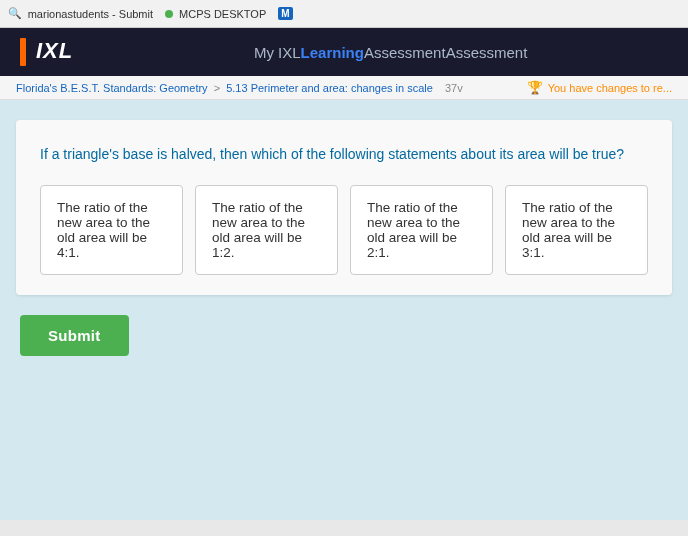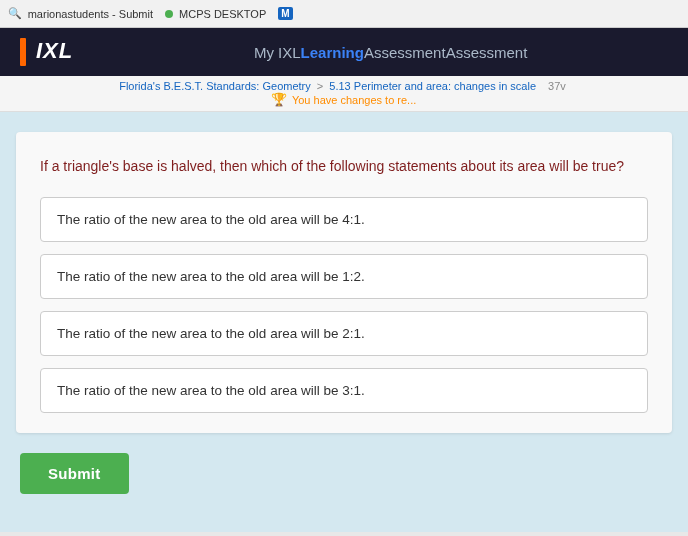--- a/index.html
+++ b/index.html
@@ -87,21 +87,20 @@
     
     .breadcrumb-bar {
       background: #f5f5f5;
       border-bottom: 1px solid #ddd;
       padding: 4px 16px;
       font-size: 11px;
       color: #666;
       display: flex;
       align-items: center;
       justify-content: space-between;
-      flex-direction: column;
     }
     .breadcrumb-text a {
       color: #1565C0;
       text-decoration: none;
     }
     .breadcrumb-text span {
       color: #888;
       margin: 0 3px;
     }
     .prize-text {
@@ -123,27 +122,27 @@
       min-height: 420px;
     }
     .question-card {
       background: #f9f9f9;
       border-radius: 4px;
       padding: 24px 24px 20px 24px;
       box-shadow: 0 1px 3px rgba(0,0,0,0.1);
     }
     .question-text {
       font-size: 14px;
-      color: #7f1d1d;
+      color: #0369a1;
       margin-bottom: 20px;
       line-height: 1.5;
     }
     .answer-options {
       display: flex;
-      flex-direction: column;
+      flex-direction: row;
       gap: 12px;
     }
     .answer-option {
       border: 1.5px solid #ccc;
       border-radius: 4px;
       padding: 14px 16px;
       font-size: 13.5px;
       color: #333;
       background: white;
       cursor: pointer;

